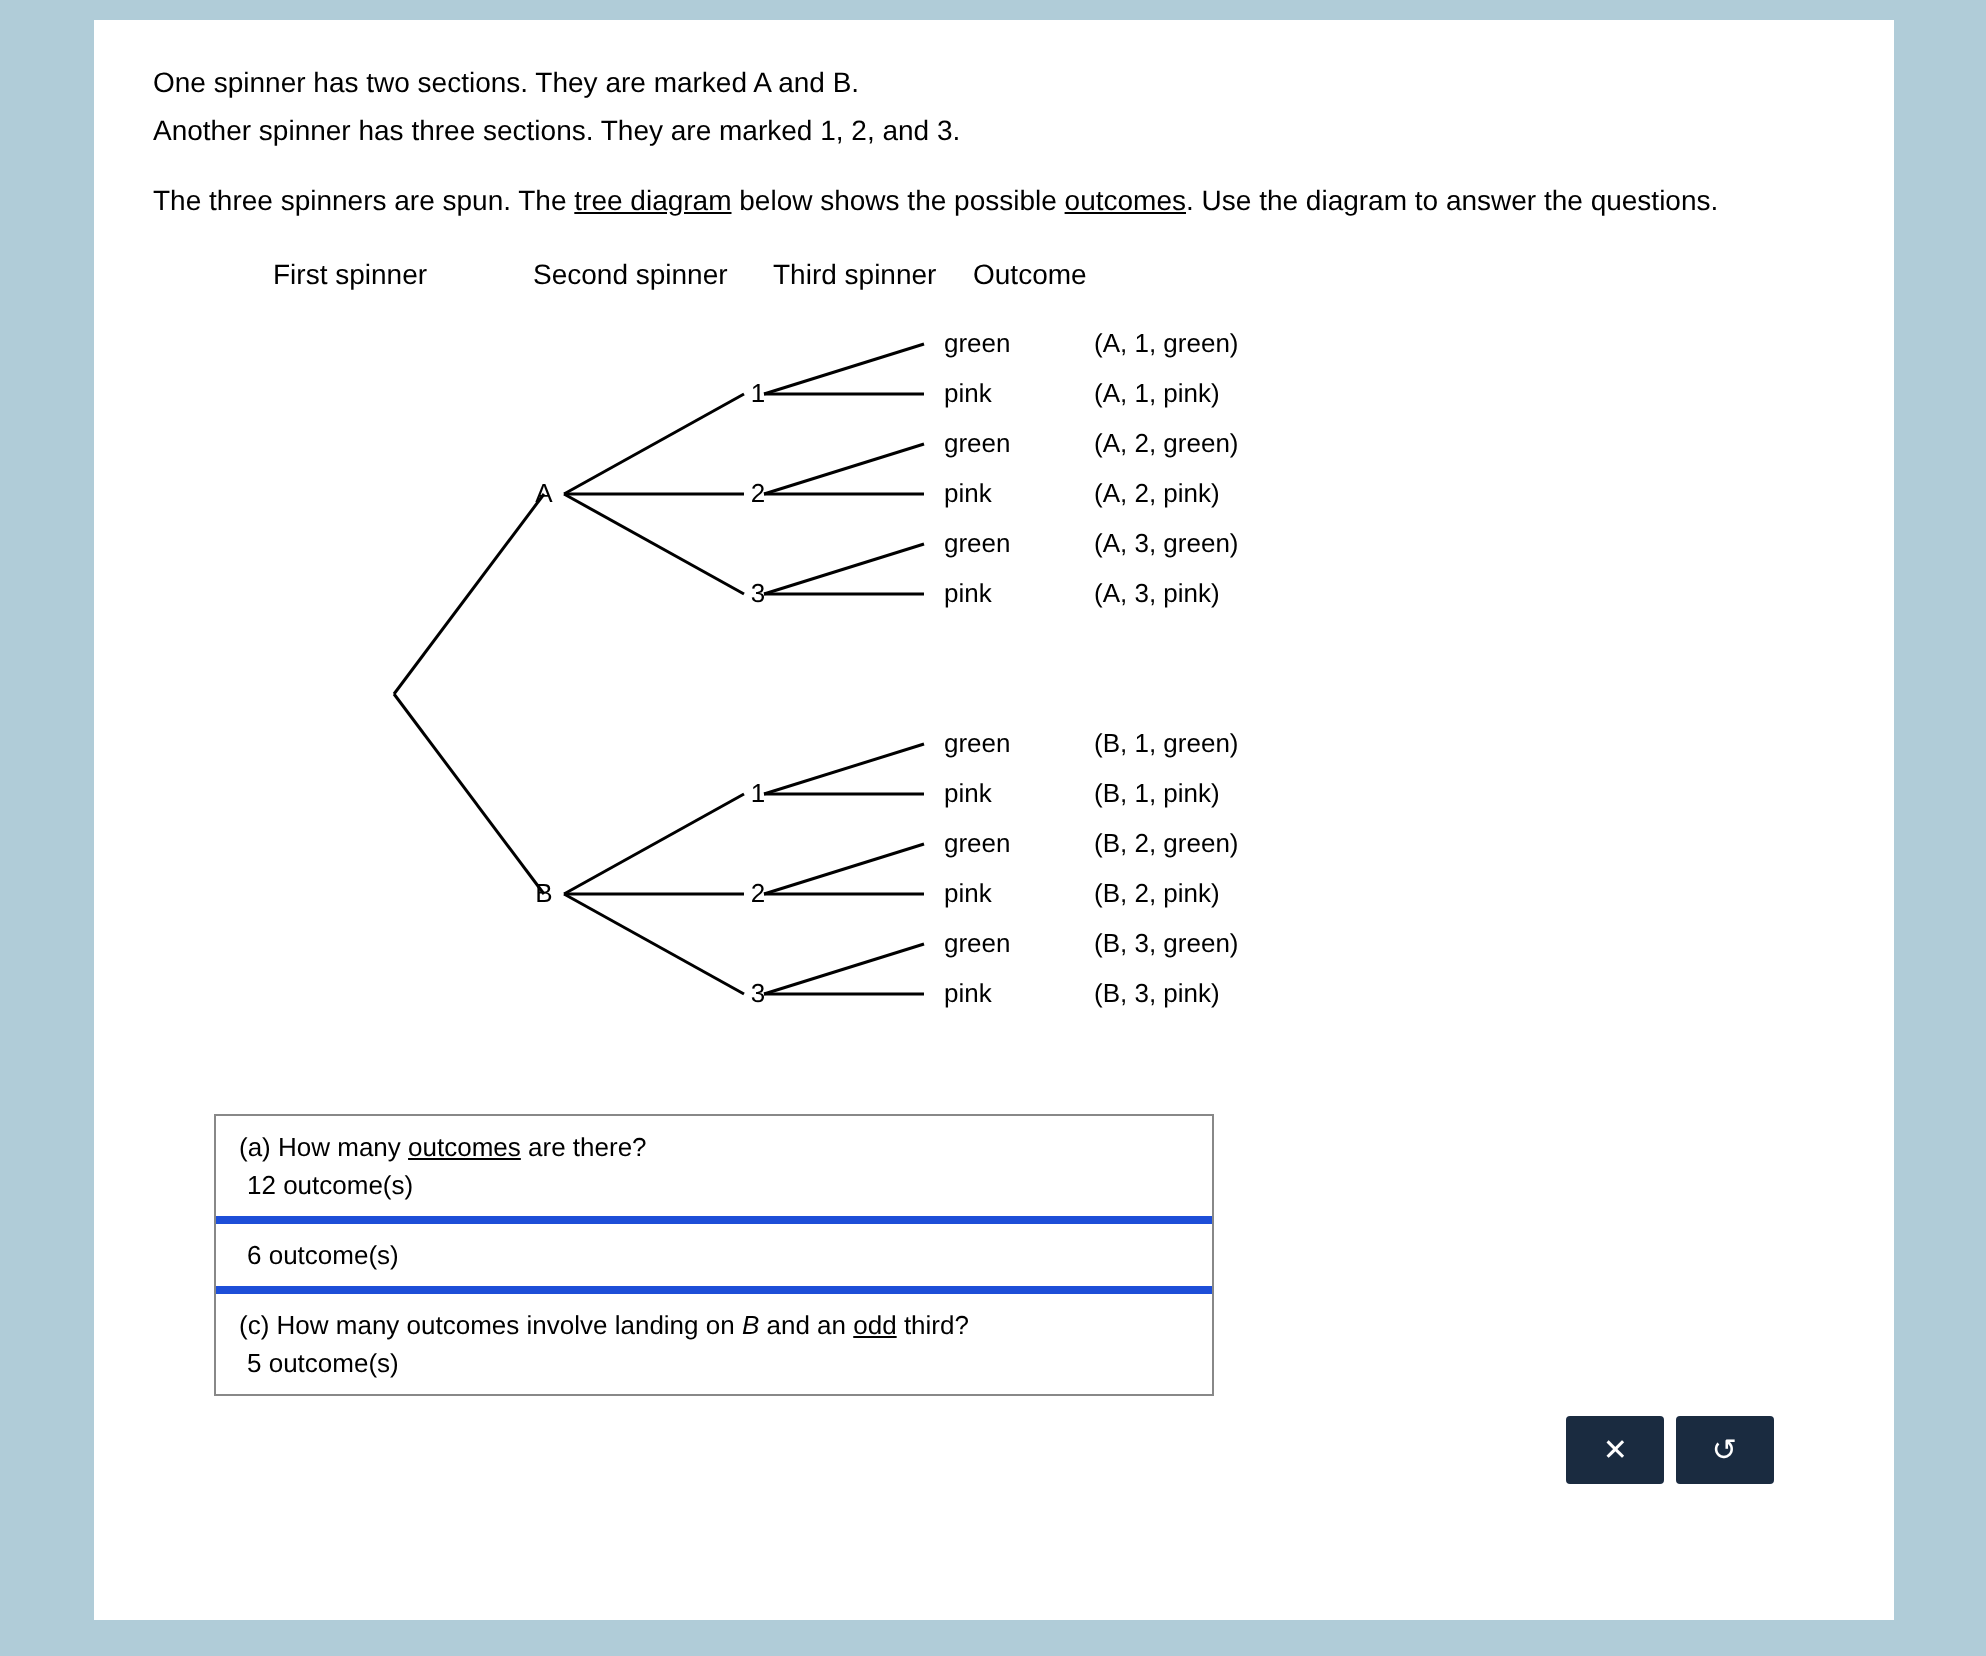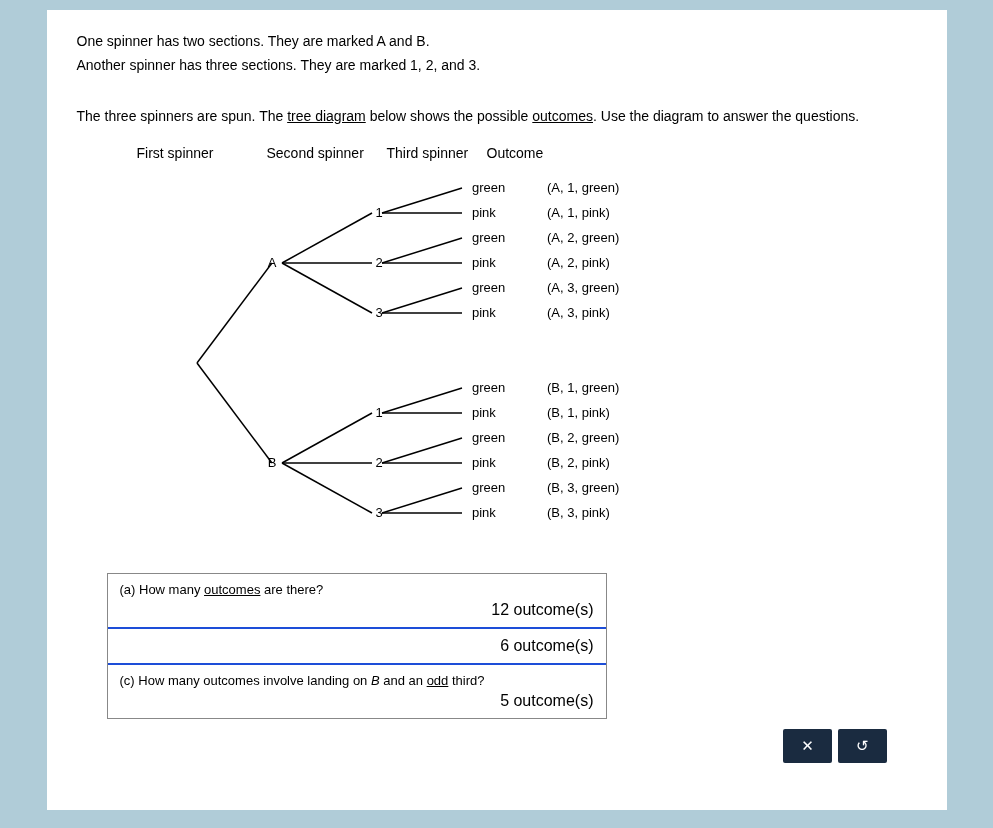--- a/index.html
+++ b/index.html
@@ -14,21 +14,21 @@
       padding: 10px;
     }
     .page {
       background: #fff;
       width: 900px;
       min-height: 800px;
       padding: 20px 30px 30px 30px;
       position: relative;
     }
     .intro-text {
-      margin-bottom: 28px;
+      margin-bottom: 12px;
       line-height: 1.6;
     }
     .intro-text p {
       margin-bottom: 2px;
     }
     .diagram-instruction {
       margin-bottom: 18px;
       line-height: 1.6;
     }
     .underline {
@@ -37,33 +37,32 @@
 
     
     .questions-container {
       border: 1px solid #888;
       width: 500px;
       margin-left: 30px;
       margin-top: 10px;
     }
     .question-block {
       padding: 8px 12px;
-      border-bottom: 2px solid #1d4ed8;
+      border-bottom: 4px solid #1d4ed8;
     }
     .question-block:last-child {
       border-bottom: none;
     }
     .question-text {
       margin-bottom: 4px;
       font-size: 13px;
     }
     .answer-text {
-      font-size: 16px;
+      font-size: 13px;
       padding-left: 4px;
-      text-align: right;
     }
     .buttons-row {
       display: flex;
       justify-content: flex-end;
       margin-top: 10px;
       margin-right: 30px;
       gap: 6px;
     }
     .action-btn {
       background: #1a2b40;

